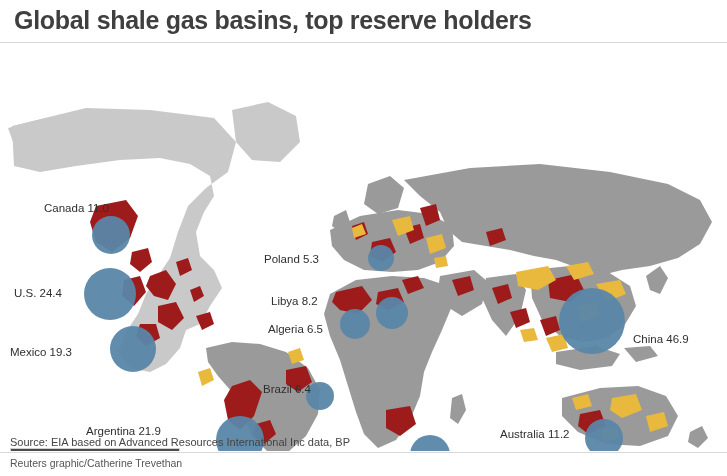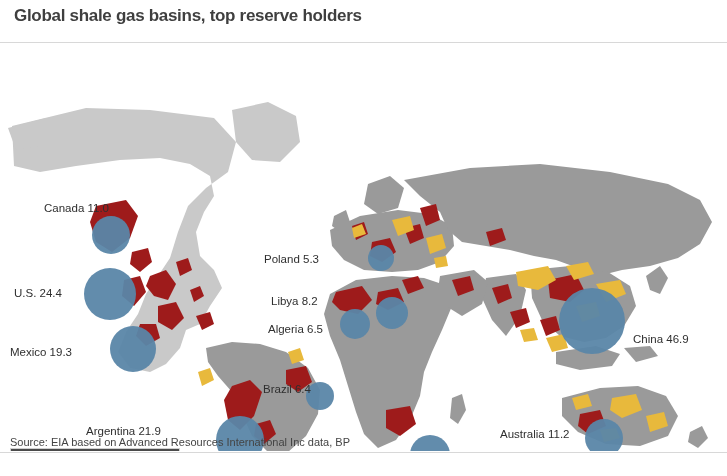--- a/index.html
+++ b/index.html
@@ -7,21 +7,21 @@
     width:727px;height:476px;overflow:hidden;
     background:#ffffff;
     font-family:"Liberation Sans", sans-serif;
     color:#333;
   }
   #root{position:relative;width:727px;height:476px;}
 
   
   .title{
     position:absolute;left:14px;top:6px;
-    font-size:17px;font-weight:bold;color:#3f3f3f;
+    font-size:25px;font-weight:bold;color:#3f3f3f;
     letter-spacing:-0.3px;
     white-space:nowrap;
   }
   .rule{
     position:absolute;left:0;top:42px;width:727px;height:1px;background:#d8d8d8;
   }
   .legend-top{
     position:absolute;left:14px;top:52px;height:26px;display:flex;align-items:center;
   }
   .legend-top .bub{
@@ -219,13 +219,14 @@
 
     <div class="legend-box">
       <div class="hdr">Assessed basins</div>
 
     </div>
 
   </div>
 
   <div class="source">Source: EIA based on Advanced Resources International Inc data, BP</div>
   <div class="footrule"></div>
+  <div class="credit">Reuters graphic/Catherine Trevethan</div>
 </div>
 
 </body></html>

